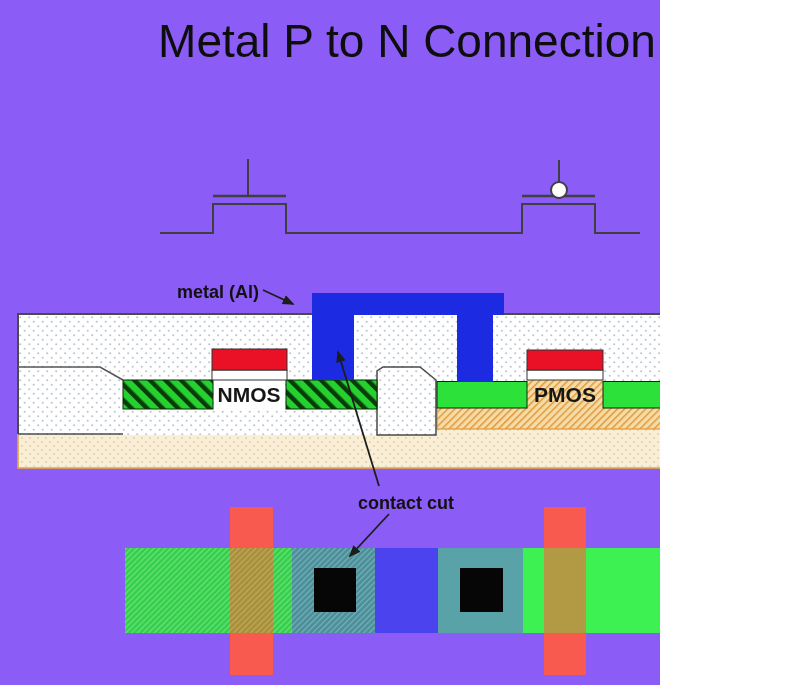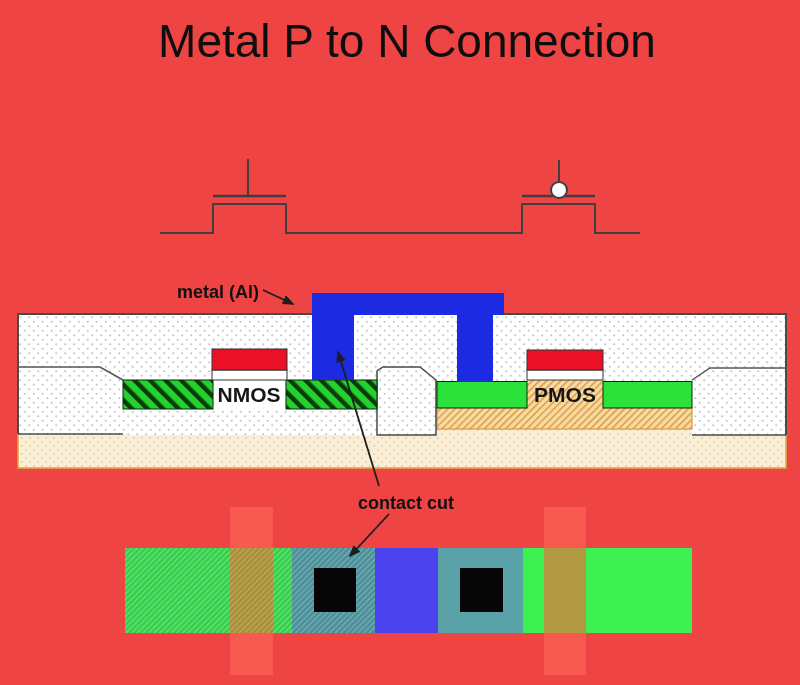--- a/index.html
+++ b/index.html
@@ -1,16 +1,16 @@
 <!DOCTYPE html>
 <html><head>
 <meta charset="utf-8">
 <style>
   html,body{margin:0;padding:0;background:#ffffff;}
-  #stage{position:relative;width:800px;height:685px;background:#ef4444;overflow:hidden;
+  #stage{position:relative;width:660px;height:685px;background:#8b5cf6;overflow:hidden;
          font-family:"Liberation Sans", sans-serif;}
   svg{position:absolute;left:0;top:0;}
   text{font-family:"Liberation Sans", sans-serif;}
   .title-text{font-size:46px;font-weight:400;fill:#0e0e0e;letter-spacing:0px;}
   .dev-label{font-size:21px;font-weight:700;fill:#161616;}
   .ann-label{font-size:18px;font-weight:700;fill:#111111;}
 </style>
 </head>
 <body>
 

